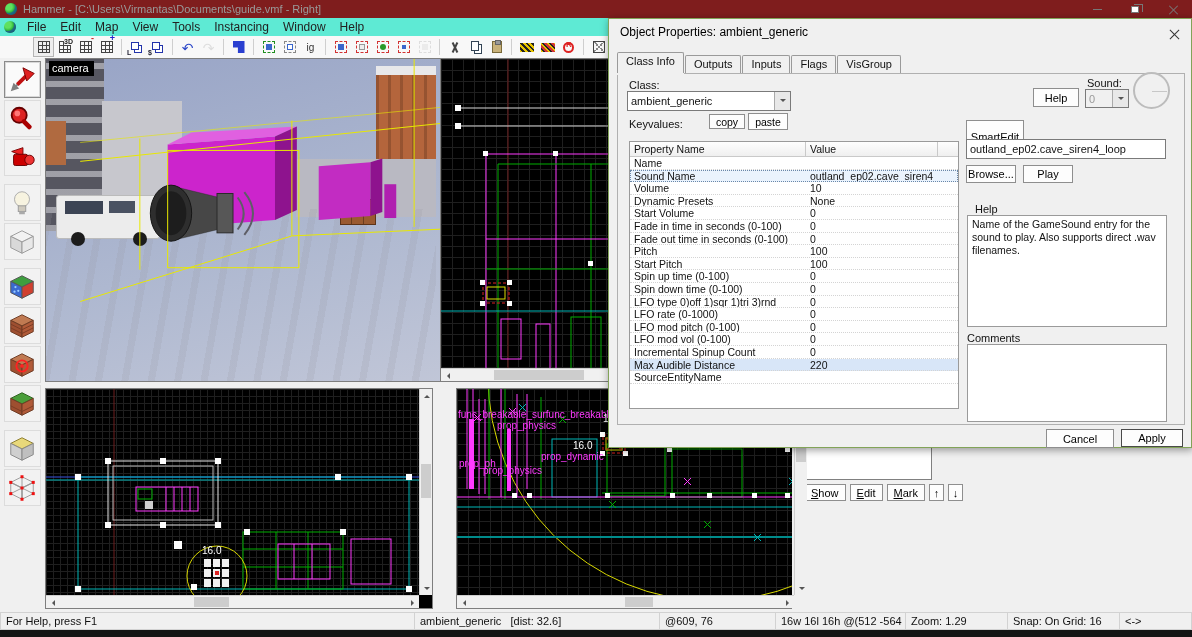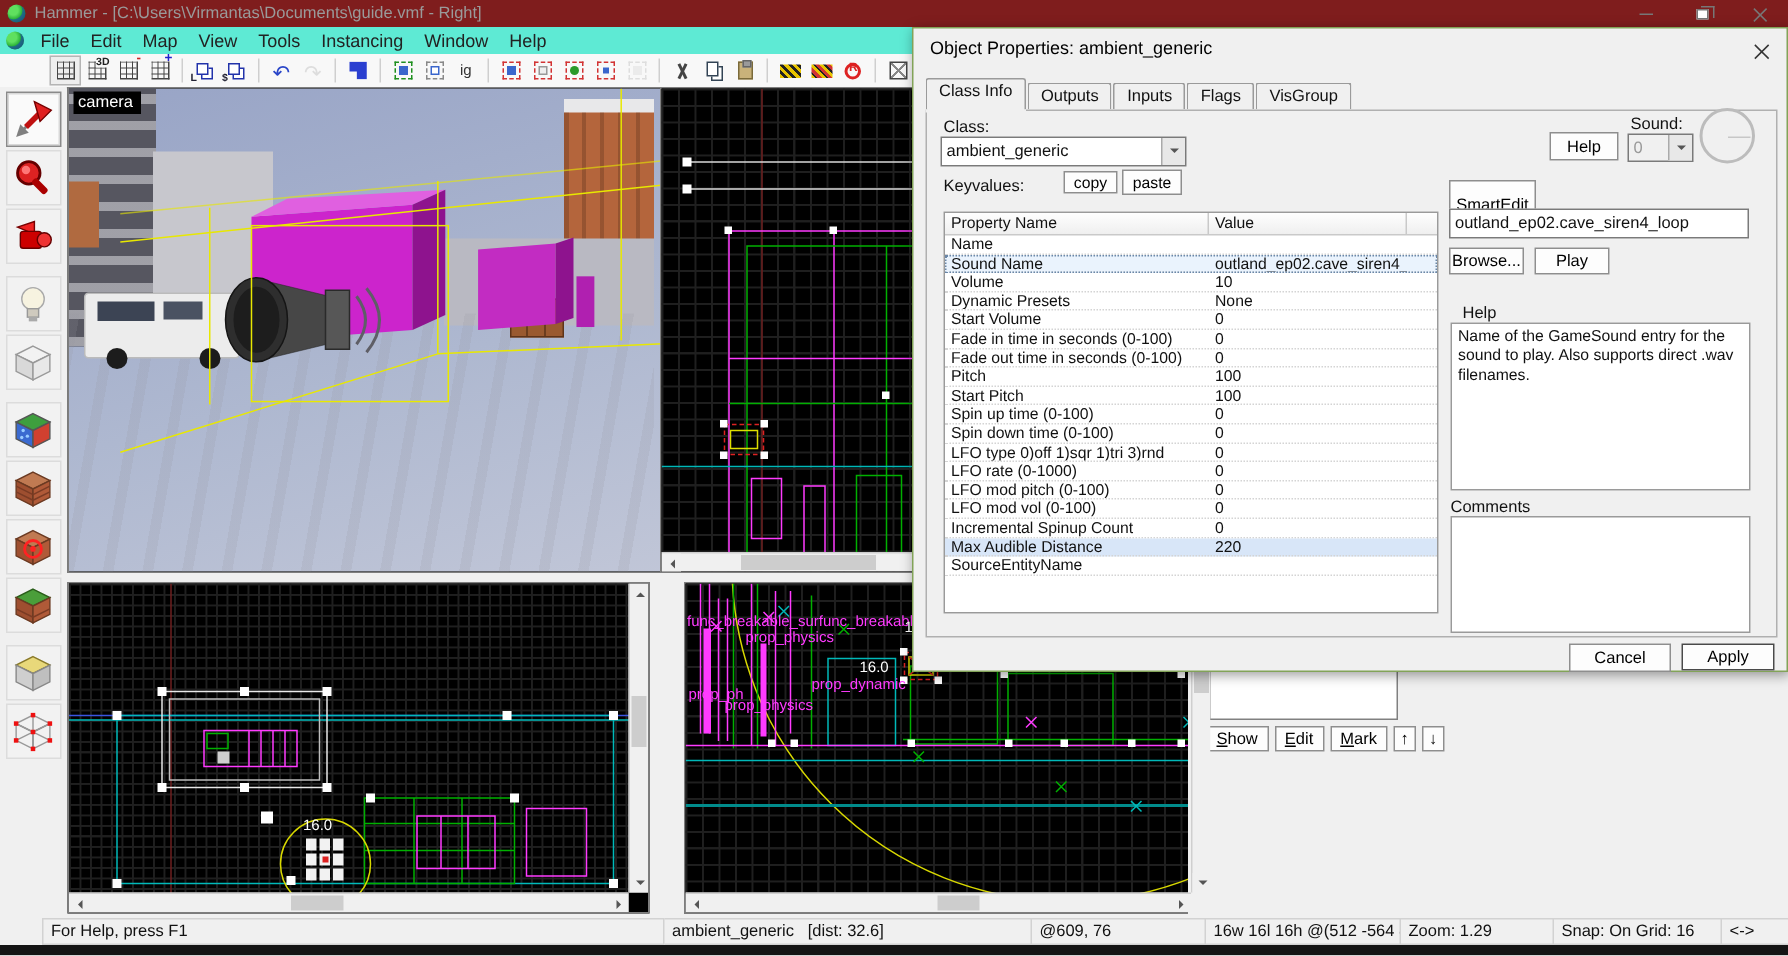--- a/index.html
+++ b/index.html
@@ -170,21 +170,21 @@
   .prow.sel { background:#eaf3fd; outline:1px dotted #6a87a8; outline-offset:-1px; }
   .prow.hl { background:#d8e6f8; }
 
   .edit { position:absolute; background:#fff; border:1px solid #7a7a7a; font-size:11px; padding-left:3px; display:flex; align-items:center; white-space:nowrap; overflow:hidden; }
   .helpbox { position:absolute; left:358px; top:196px; width:200px; height:112px; background:#fff; border:1px solid #9a9a9a; padding:2px 4px; font-size:10.5px; line-height:13px; color:#111; }
   .commentsbox { position:absolute; left:358px; top:325px; width:200px; height:78px; background:#fff; border:1px solid #9a9a9a; }
 
   
   #statusbar { position:absolute; left:0; top:612px; width:1192px; height:18px; background:#f0f0f0; display:flex; }
   .seg { height:18px; border:1px solid #d2d2d2; border-left:none; font-size:11px; line-height:16px; padding:0 5px; white-space:pre; overflow:hidden; flex:0 0 auto; }
-  .seg:first-child { border-left:1px solid #d2d2d2;margin-left:28px; }
+  .seg:first-child { border-left:1px solid #d2d2d2; }
   #taskstrip { position:absolute; left:0; top:630px; width:1192px; height:7px; background:#141414; }
 </style>
 </head>
 <body>
 
 <div id="screen">
 
   <div id="titlebar">
     <span class="app-logo"></span>
     <span id="title-text">Hammer - [C:\Users\Virmantas\Documents\guide.vmf - Right]</span>

